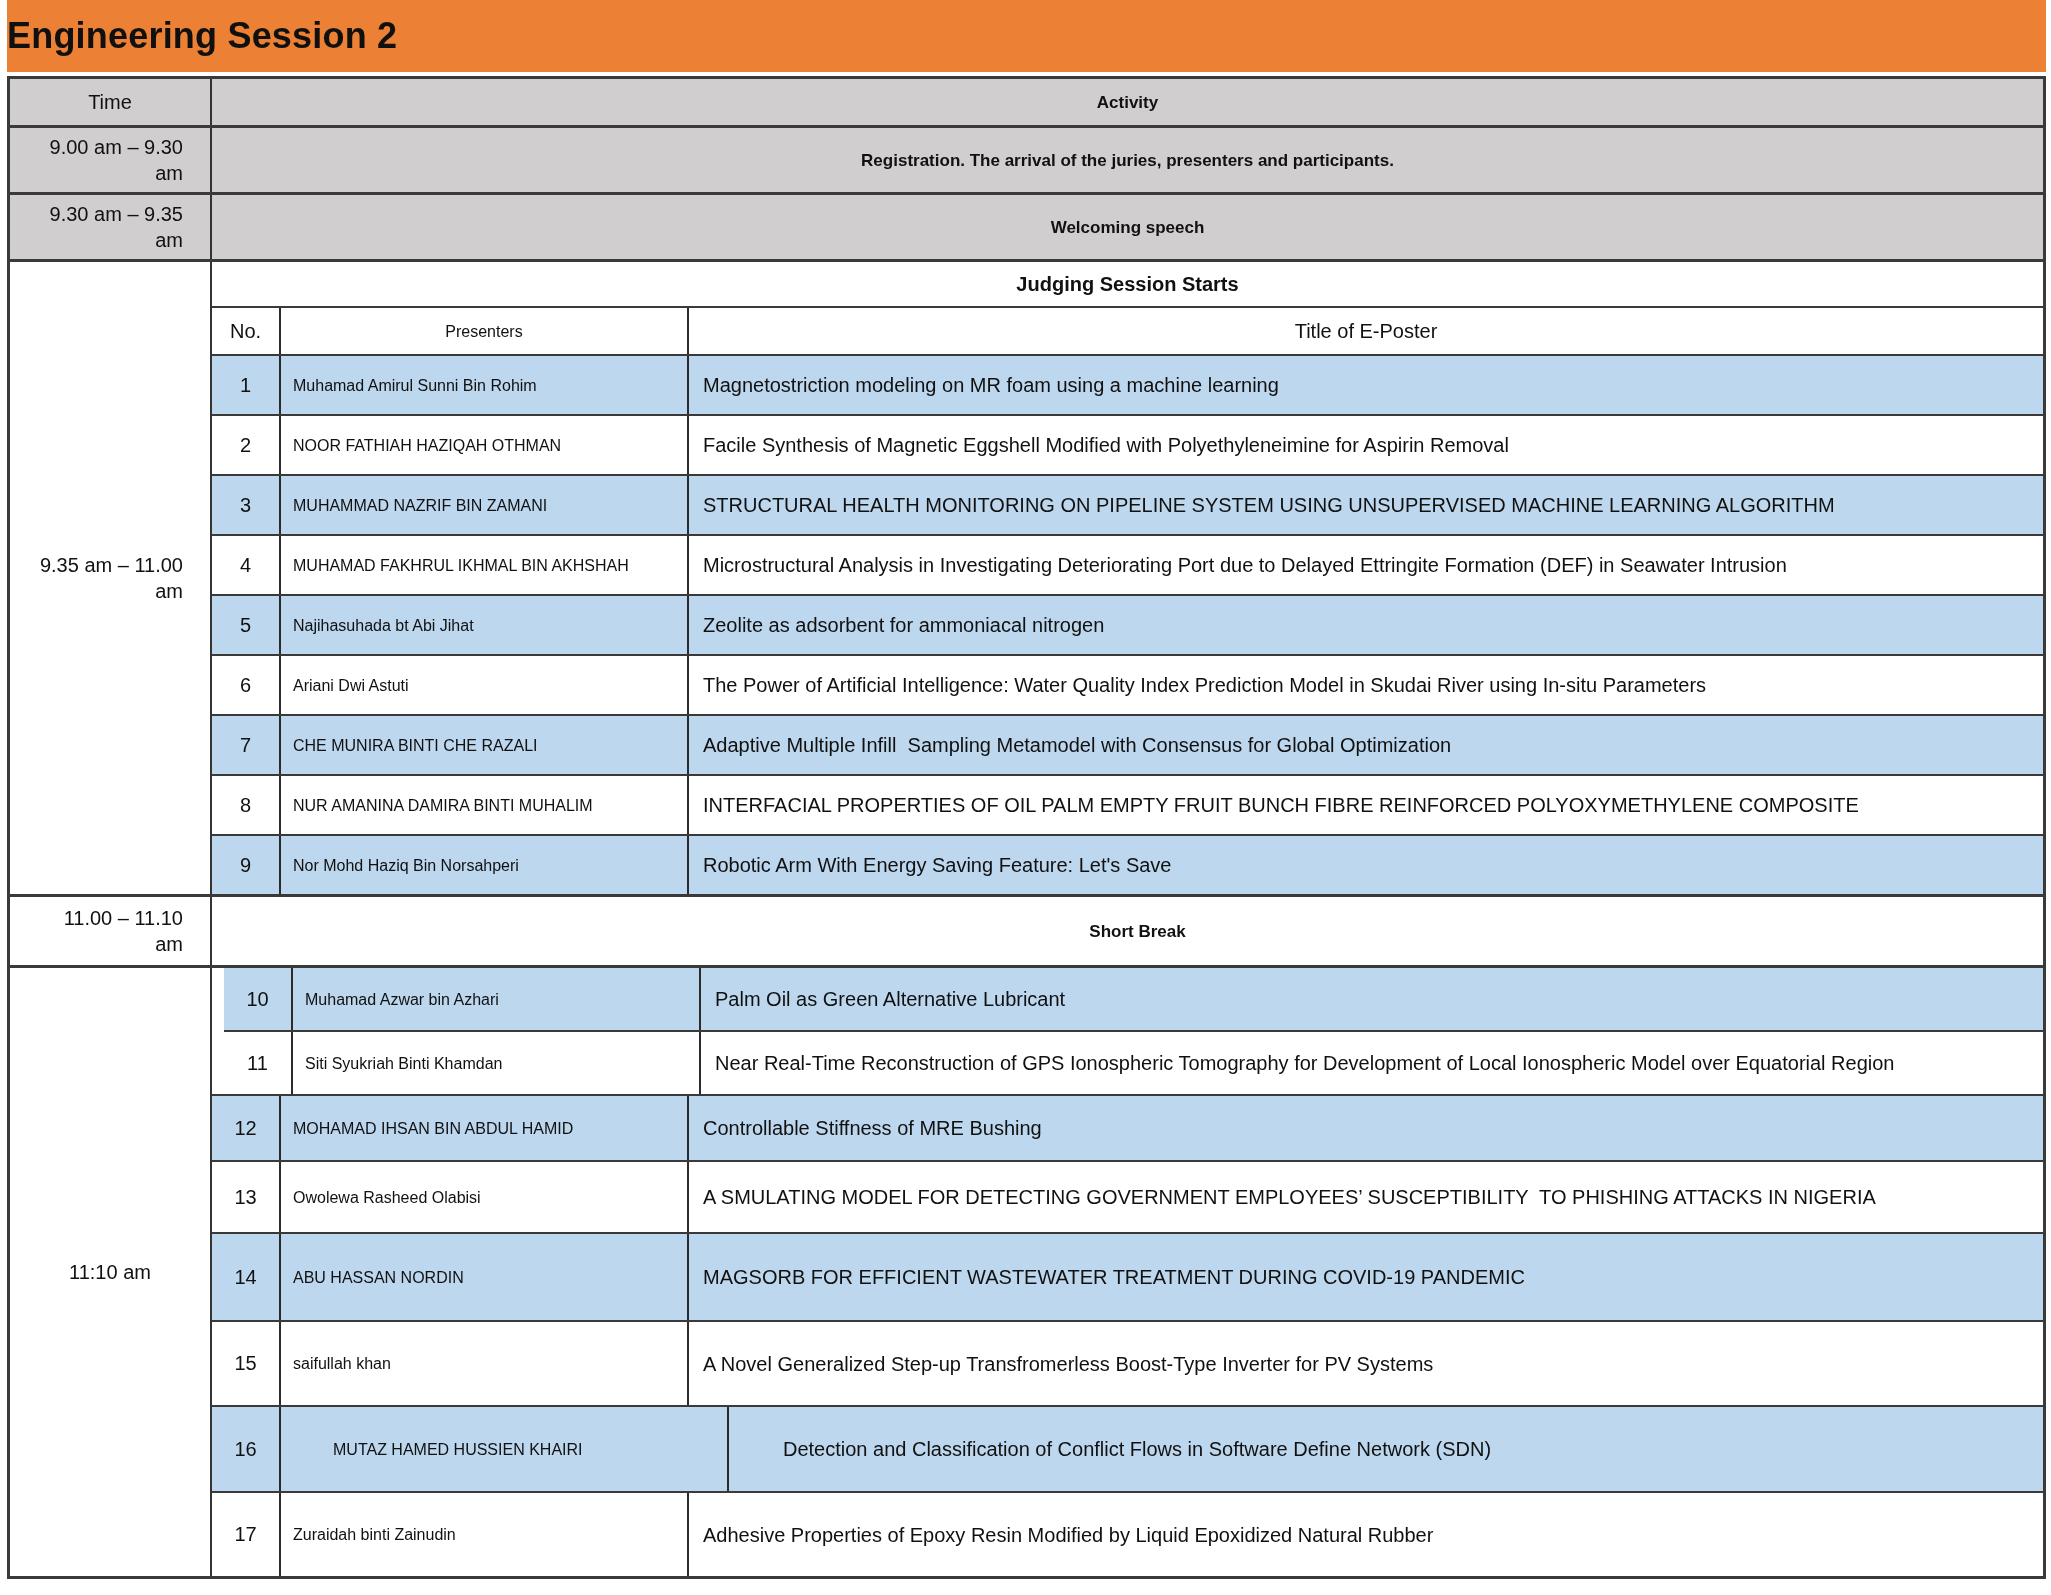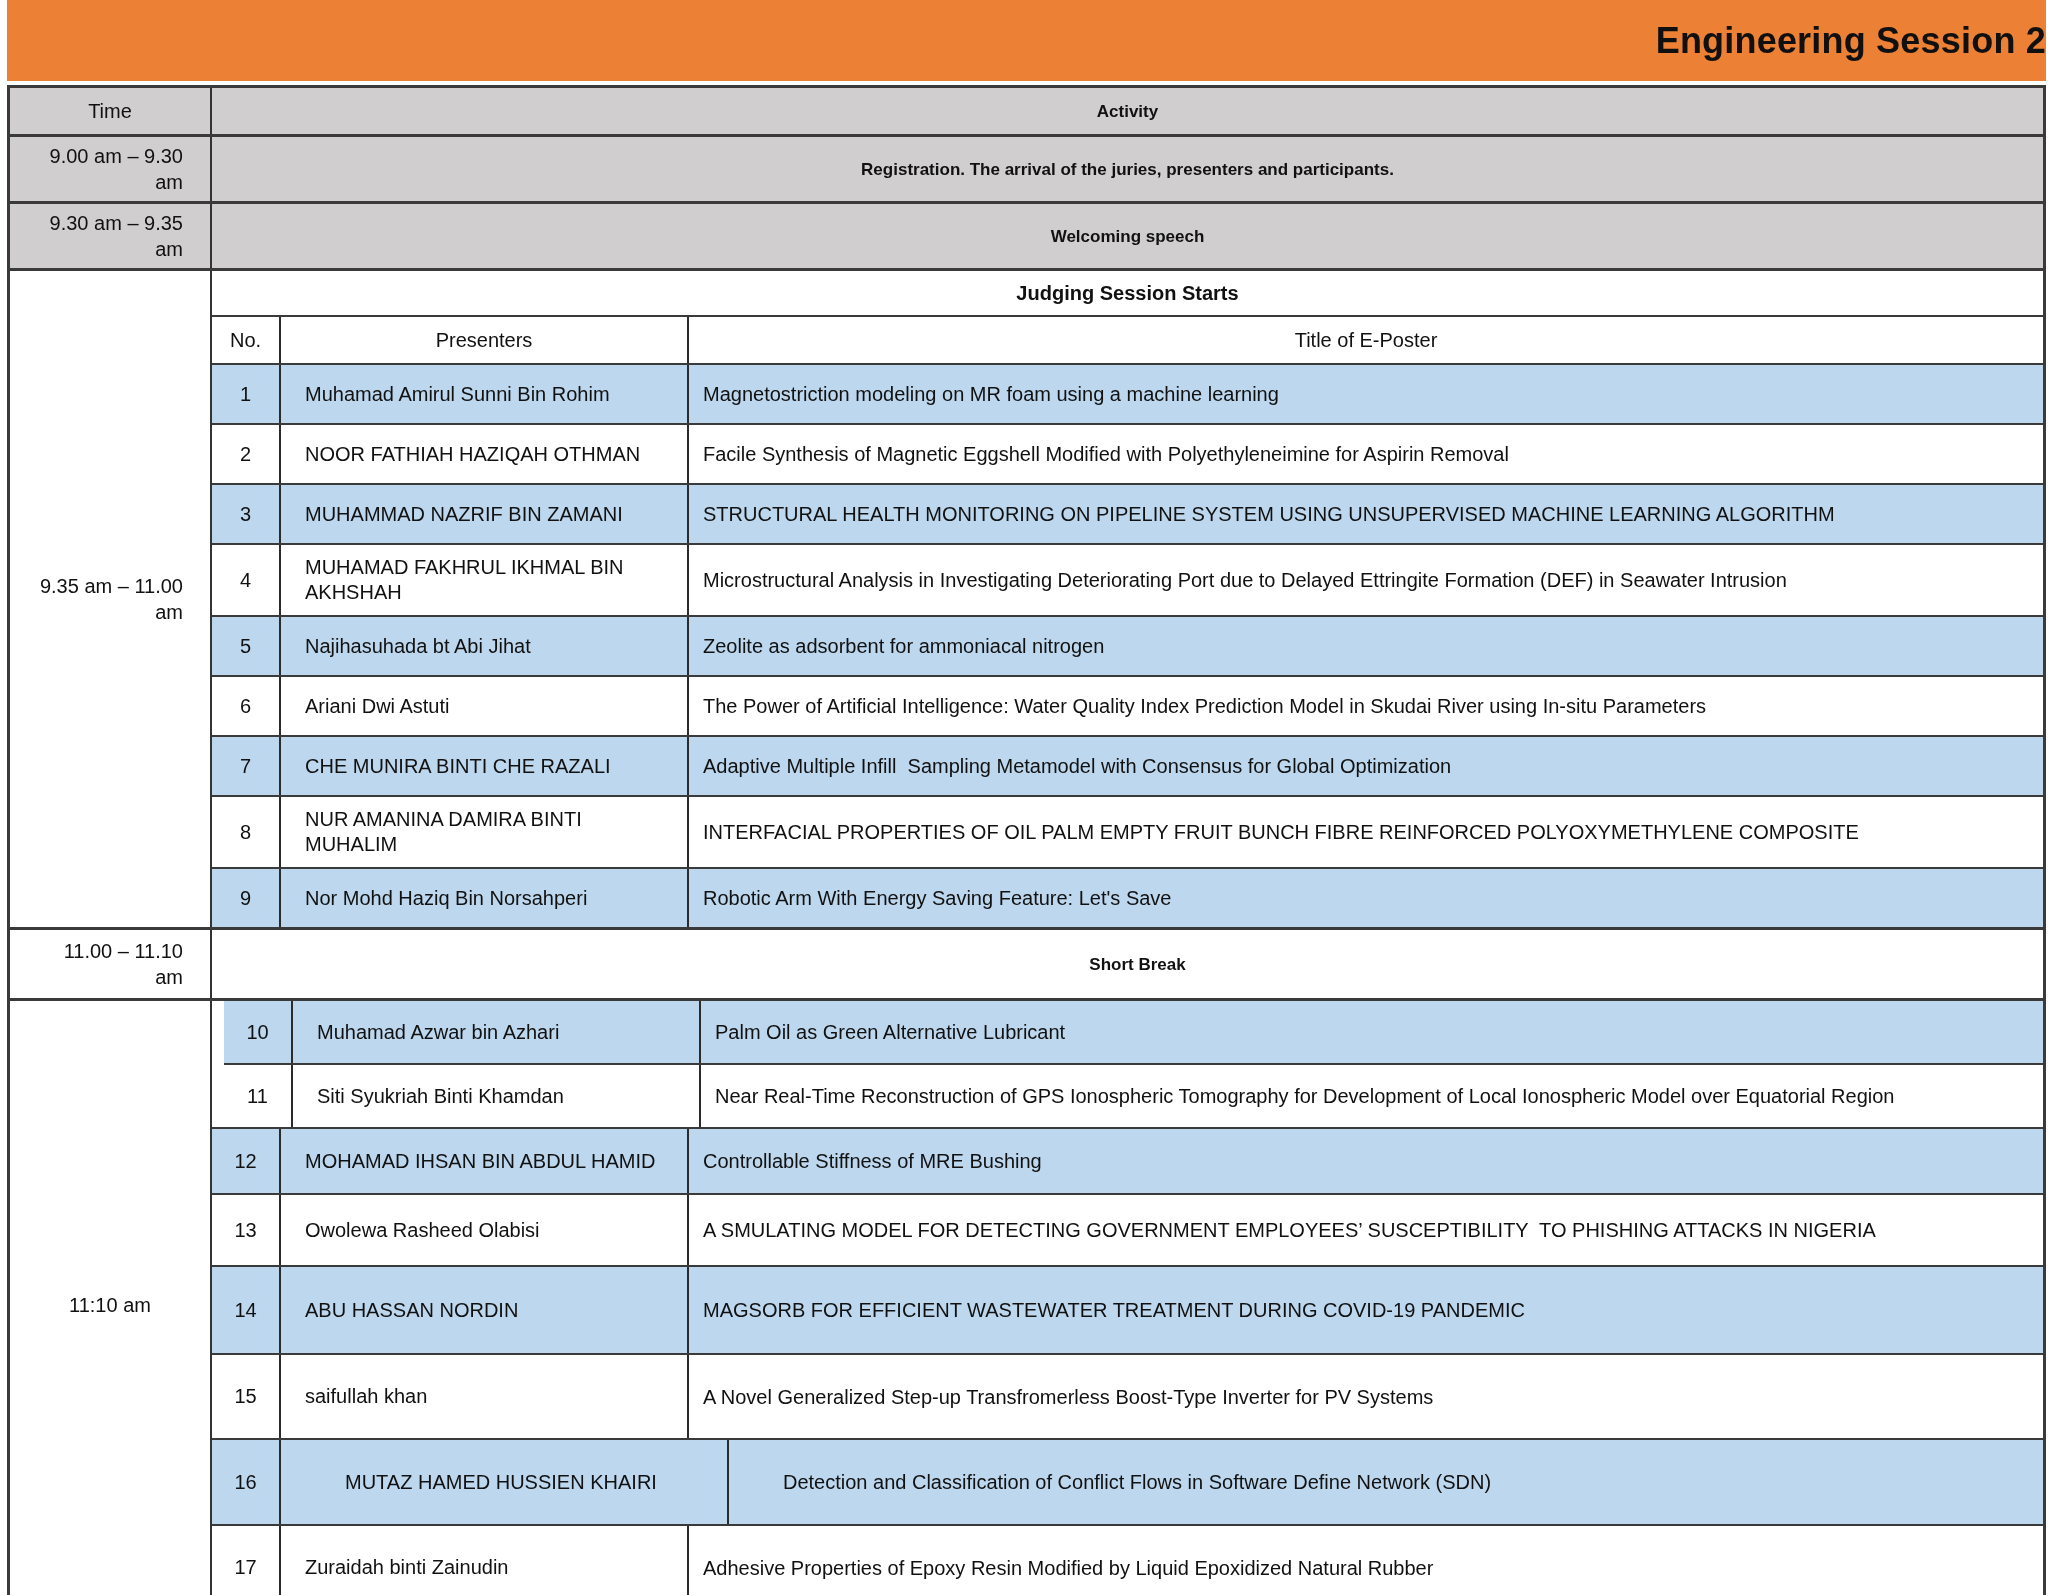--- a/index.html
+++ b/index.html
@@ -1,20 +1,20 @@
 <!DOCTYPE html>
 <html><head>
 <meta charset="utf-8">
 <style>
   html,body{margin:0;padding:0;background:#ffffff;}
   body{font-family:"Liberation Sans", sans-serif; color:#111; -webkit-font-smoothing:antialiased;}
   .page{width:2051px; height:1595px; box-sizing:border-box; padding:0 5px 0 7px; background:#fff; overflow:hidden;}
 
   .title-bar{
-    height:81px; background:#EC8034; display:flex; align-items:center; justify-content:flex-end;
+    height:72px; background:#EC8034; display:flex; align-items:center; justify-content:flex-start;
     margin-bottom:4px;
   }
   .title-bar .title{font-size:36px; font-weight:bold; color:#101010; letter-spacing:0.2px;}
 
   .tbl{
     border:3px solid #3a3a3a;
     display:flex; flex-direction:column;
     background:#fff;
   }
   .row{display:flex; border-top:3px solid #3a3a3a; align-items:stretch;}
@@ -53,21 +53,21 @@
   .cols-head .c-presenter, .cols-head .c-title{justify-content:center; text-align:center;}
 
   .c-no{
     flex:0 0 69px; box-sizing:border-box; border-right:2px solid #2b2b2b;
     display:flex; align-items:center; justify-content:center;
     font-size:20px; padding:4px 2px;
   }
   .c-presenter{
     flex:0 0 408px; box-sizing:border-box; border-right:2px solid #2b2b2b;
     display:flex; align-items:center;
-    font-size:20px; line-height:25px; padding:10px 24px;
+    font-size:16px; line-height:25px; padding:10px 12px;
   }
   .c-title{
     flex:1; min-width:0; display:flex; align-items:center;
     font-size:20px; line-height:26px; padding:10px 14px;
     white-space:pre-wrap;
   }
 
   
   .subrow.data:nth-child(odd){background:#BDD7EE;}
 

